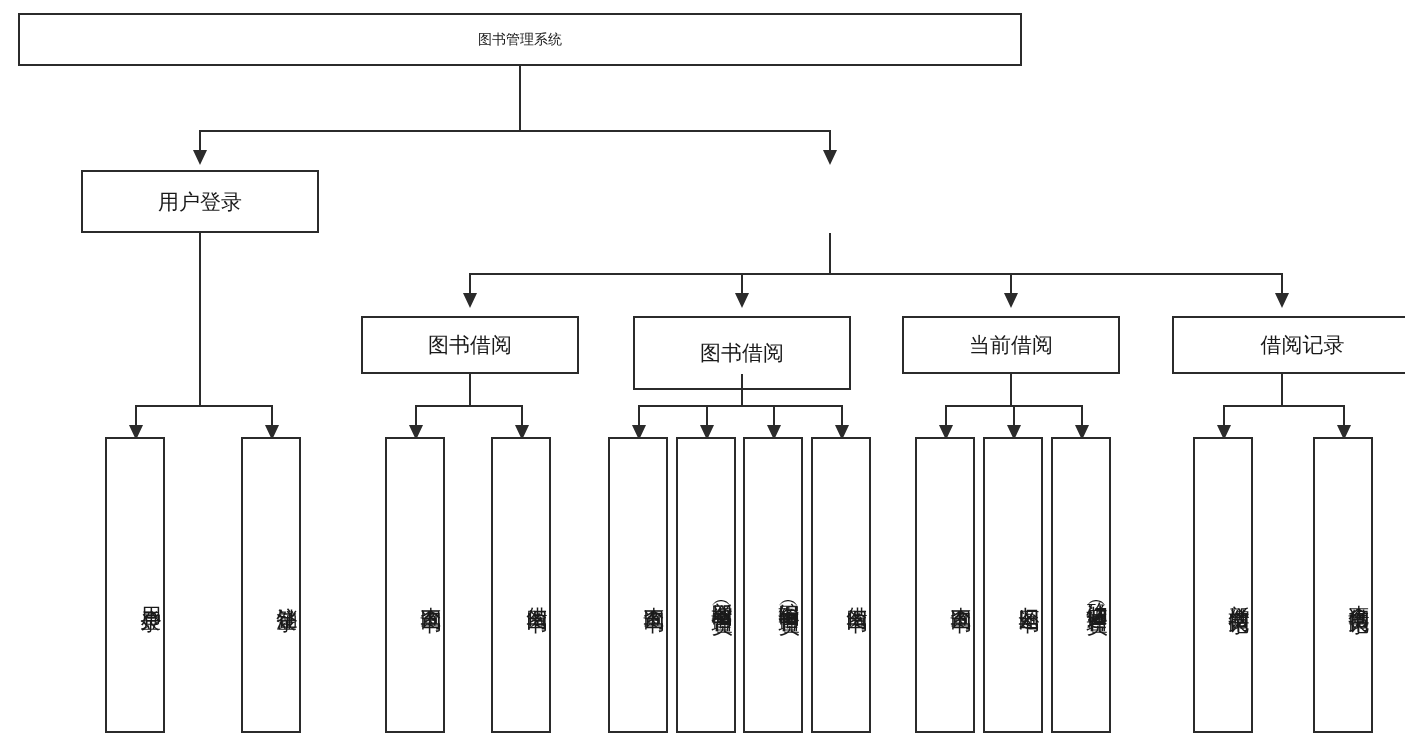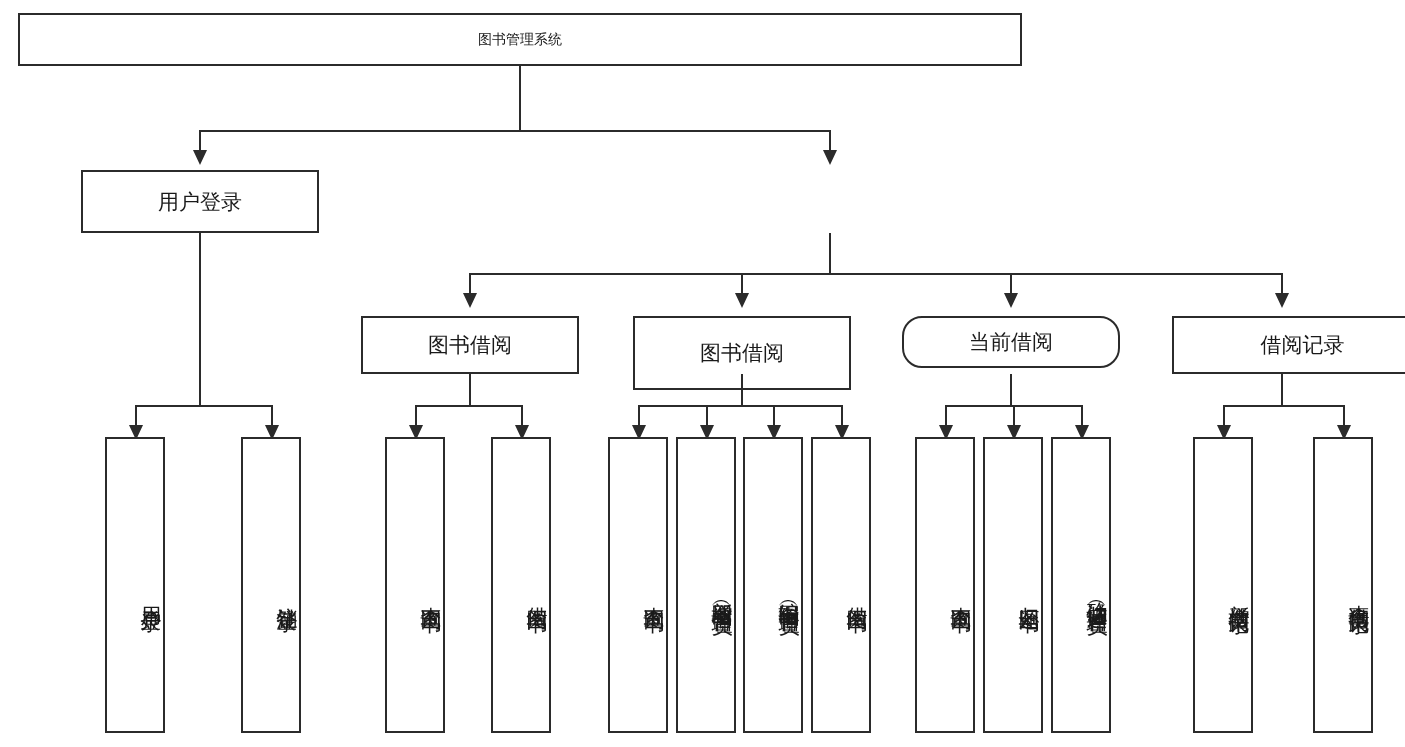--- a/index.html
+++ b/index.html
@@ -112,21 +112,21 @@
   <div class="arrow" style="left:1004px; top:293px;"></div>
   <div class="edge-v" style="left:1281px; top:273px; height:22px;"></div>
   <div class="arrow" style="left:1275px; top:293px;"></div>
 
   <div class="node level2" style="left:361px; top:316px; width:218px; height:58px;">
     <span>图书借阅</span>
   </div>
   <div class="node level2" style="left:633px; top:316px; width:218px; height:74px;">
     <span>图书借阅</span>
   </div>
-  <div class="node level2" style="left:902px; top:316px; width:218px; height:52px;border-radius:20px;">
+  <div class="node level2" style="left:902px; top:316px; width:218px; height:58px;">
     <span>当前借阅</span>
   </div>
   <div class="node level2" style="left:1172px; top:316px; width:261px; height:58px;">
     <span>借阅记录</span>
   </div>
 
   <div class="edge-v" style="left:469px; top:374px; height:31px;"></div>
   <div class="edge-h" style="left:415px; top:405px; width:108px;"></div>
   <div class="edge-v" style="left:415px; top:405px; height:22px;"></div>
   <div class="arrow" style="left:409px; top:425px;"></div>

